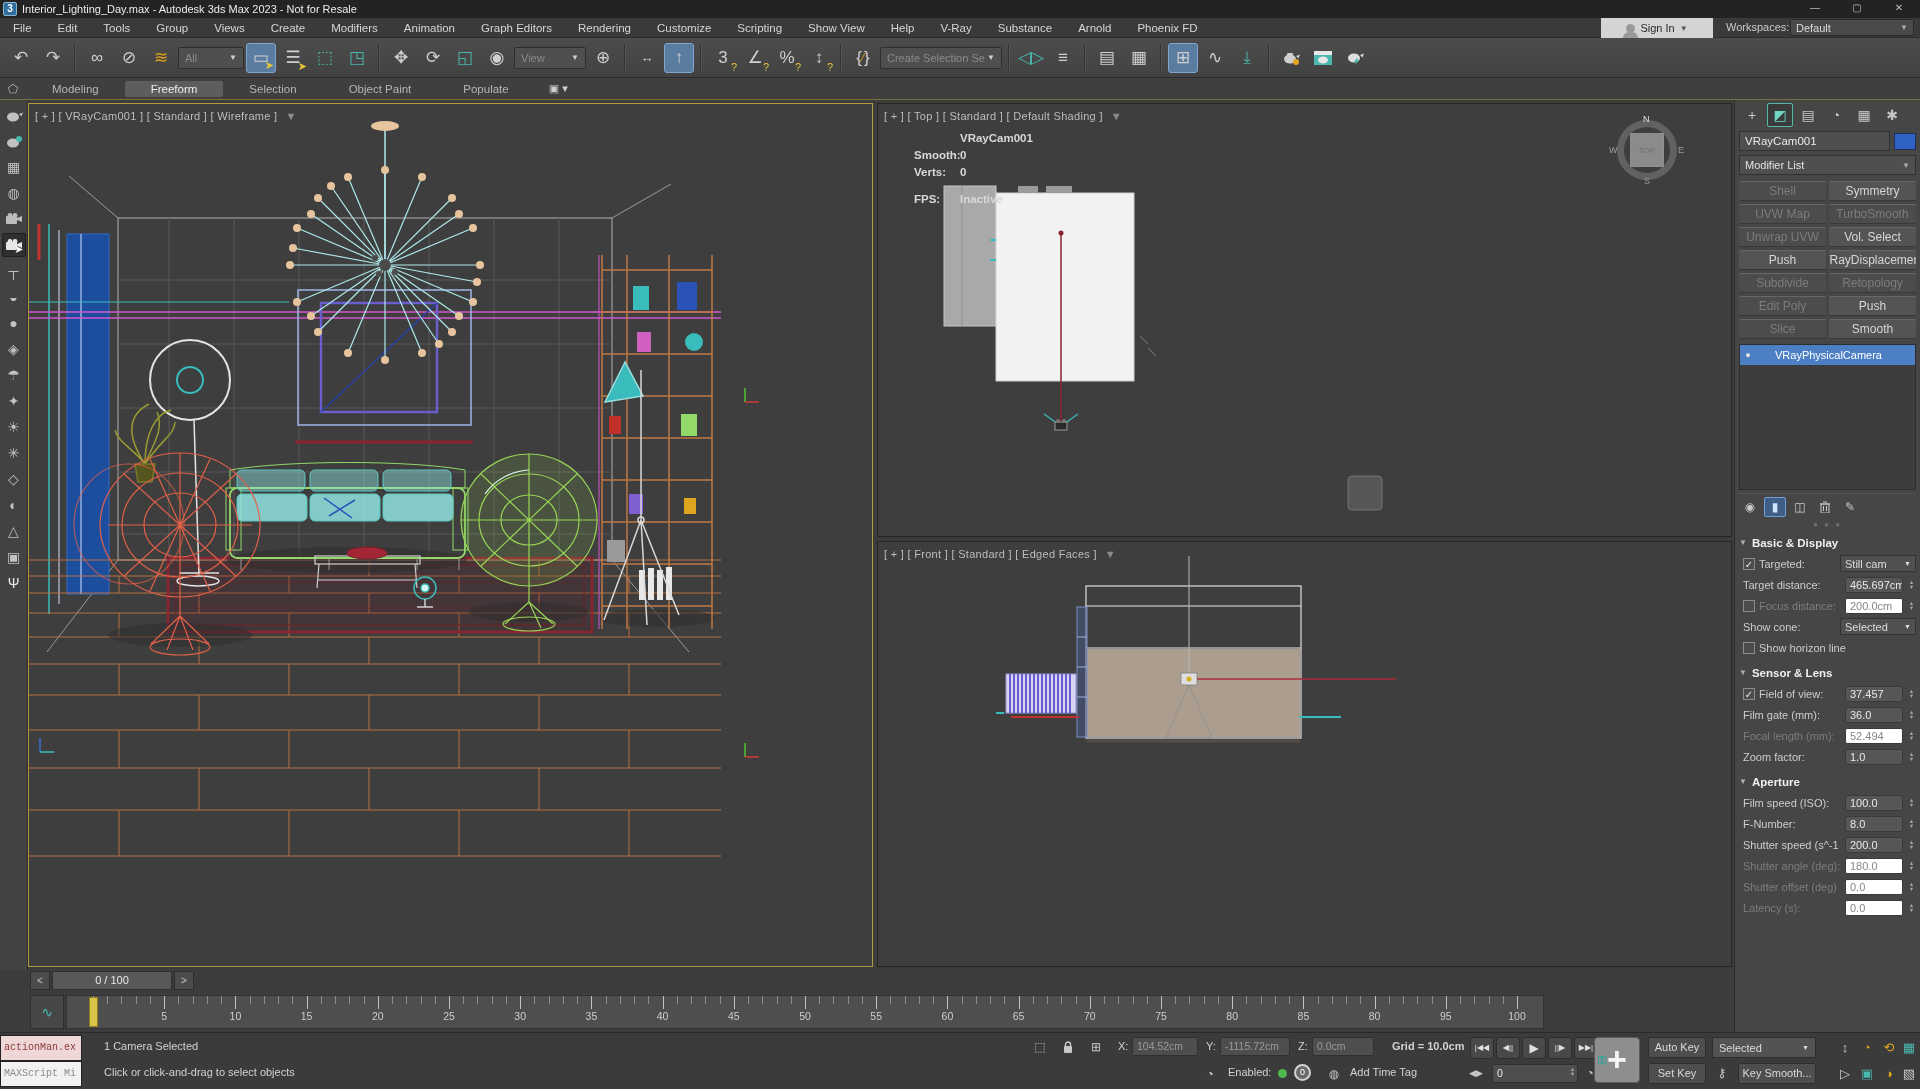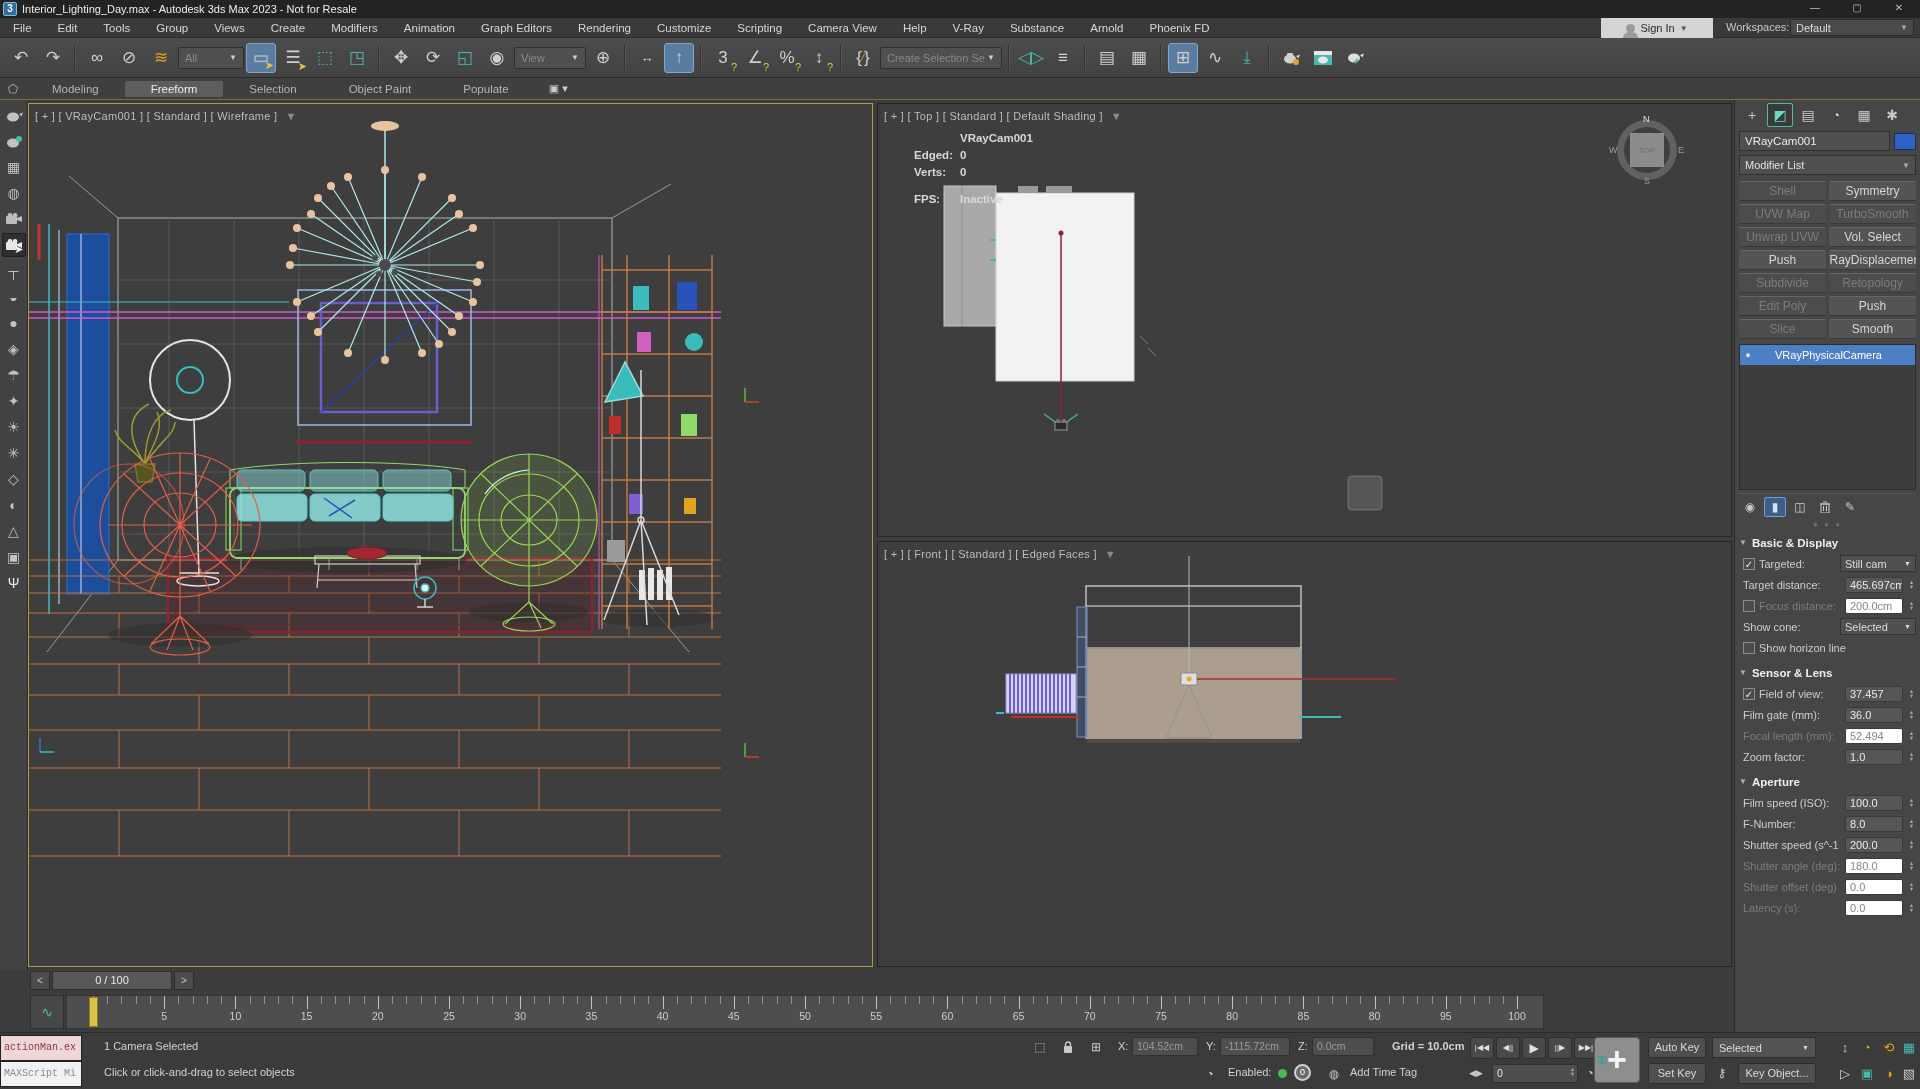--- a/index.html
+++ b/index.html
@@ -135,21 +135,21 @@
   <span class="menu">Tools</span>
   <span class="menu">Group</span>
   <span class="menu">Views</span>
   <span class="menu">Create</span>
   <span class="menu">Modifiers</span>
   <span class="menu">Animation</span>
   <span class="menu">Graph Editors</span>
   <span class="menu">Rendering</span>
   <span class="menu">Customize</span>
   <span class="menu">Scripting</span>
-  <span class="menu">Camera View</span>
+  <span class="menu">Show View</span>
   <span class="menu">Help</span>
   <span class="menu">V-Ray</span>
   <span class="menu">Substance</span>
   <span class="menu">Arnold</span>
   <span class="menu">Phoenix FD</span>
   <div class="signin">
     <span class="person"></span>
     <span>Sign In</span>
       <span class="chev">▼</span>
   </div>
@@ -481,21 +481,21 @@
 </div>
 
 <div class="abs viewport vp-top">
   <div class="vplabel"><span>[ + ] [ Top ] [ Standard ] [ Default Shading ]</span><span class="funnel">▼</span></div>
   <div class="stats">
     <div class="r">
         <span class="l"></span>
         <span>VRayCam001</span>
       </div>
     <div class="r">
-        <span class="l">Edged:</span>
+        <span class="l">Smooth:</span>
         <span>0</span>
       </div>
     <div class="r">
         <span class="l">Verts:</span>
         <span>0</span>
       </div>
     <div class="r" style="margin-top:10px">
         <span class="l">FPS:</span>
         <span>Inactive</span>
       </div>
@@ -918,21 +918,21 @@
 
   <div class="bigkey">+<span class="k">⚿</span></div>
 
   <div class="skbtn" style="left:1648px;top:4px">Auto Key</div>
   <div class="sdd" style="left:1712px;top:4px;width:104px">
       <span>Selected</span>
       <span style="font-size:7px">▼</span>
     </div>
   <div class="skbtn" style="left:1648px;top:30px">Set Key</div>
   <div class="sbic teal" style="left:1712px;top:30px">⚷</div>
-  <div class="skbtn" style="left:1738px;top:30px;width:78px">Key Object...</div>
+  <div class="skbtn" style="left:1738px;top:30px;width:78px">Key Smooth...</div>
 
   <div class="ricon" style="left:1836px;top:6px">↕</div>
   <div class="ricon y" style="left:1858px;top:6px">◔</div>
   <div class="ricon y" style="left:1880px;top:6px">⟲</div>
   <div class="ricon t" style="left:1900px;top:6px">▦</div>
   <div class="ricon" style="left:1836px;top:32px">▷</div>
   <div class="ricon t" style="left:1858px;top:32px">▣</div>
   <div class="ricon y" style="left:1880px;top:32px">◑</div>
   <div class="ricon" style="left:1900px;top:32px">▧</div>
 </div>

